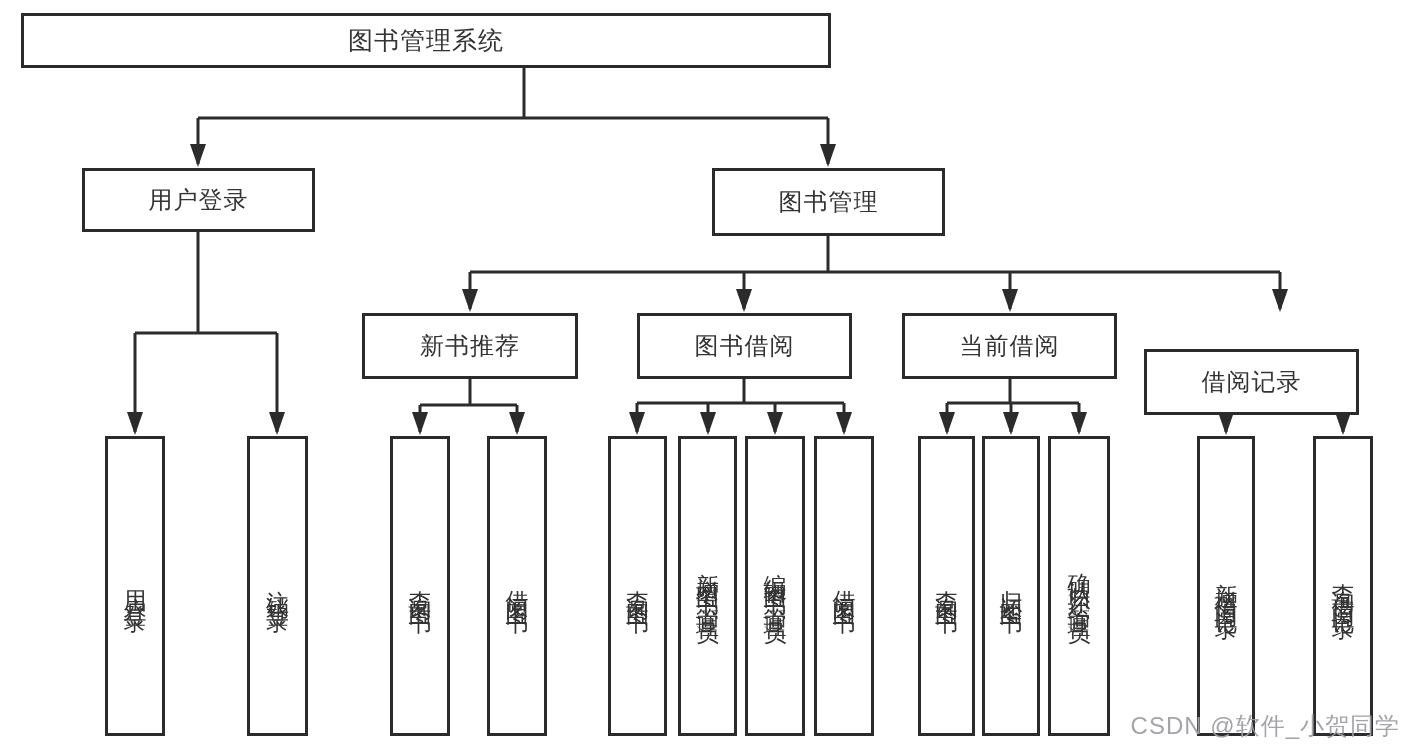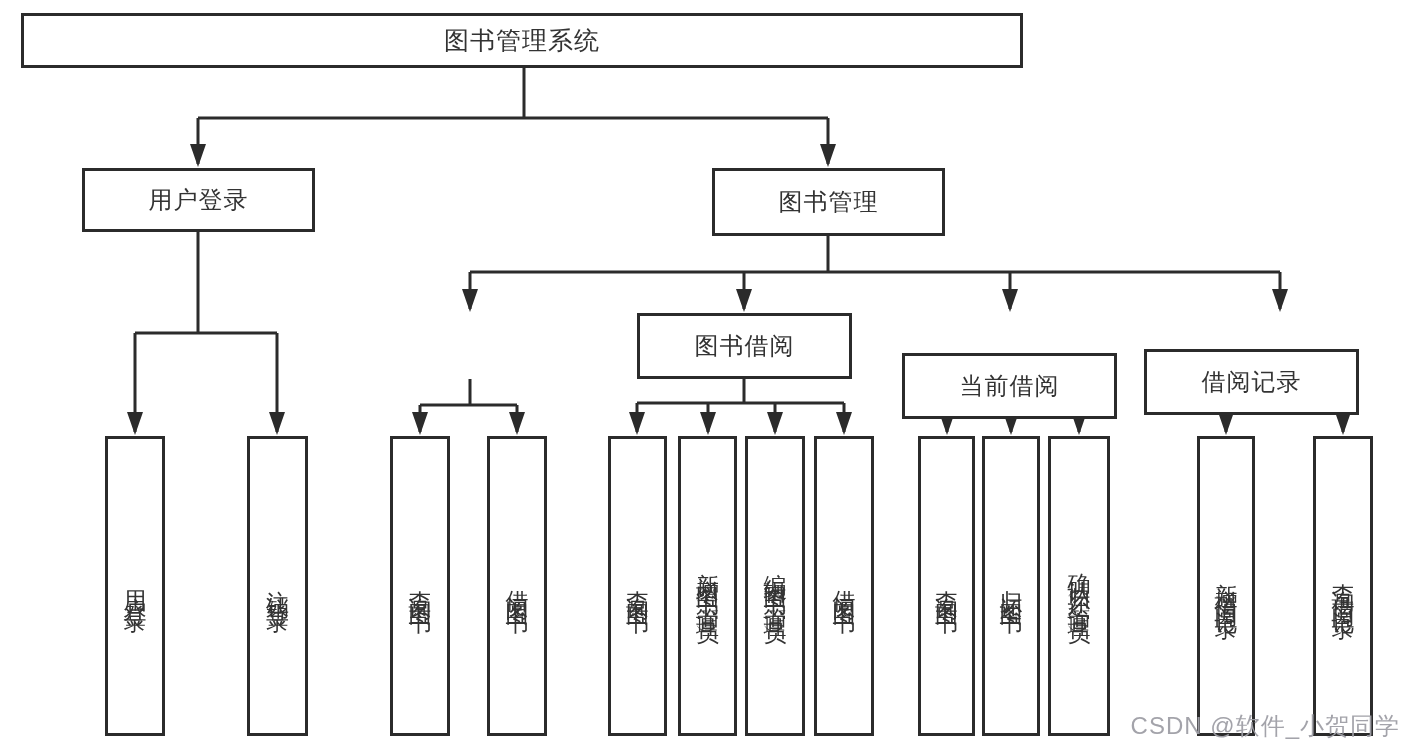--- a/index.html
+++ b/index.html
@@ -84,35 +84,38 @@
     <use href="#ah" x="708" y="435"></use>
     <use href="#ah" x="775" y="435"></use>
     <use href="#ah" x="844" y="435"></use>
     <use href="#ah" x="947" y="435"></use>
     <use href="#ah" x="1011" y="435"></use>
     <use href="#ah" x="1079" y="435"></use>
     <use href="#ah" x="1226" y="435"></use>
     <use href="#ah" x="1343" y="435"></use>
   </svg>
 
-  <div class="node root" style="left:21px; top:13px; width:1002px; height:55px;">
+  <div class="node root" style="left:21px; top:13px; width:810px; height:55px;">
     <span class="lbl">图书管理系统</span>
   </div>
 
   <div class="node" style="left:82px; top:168px; width:233px; height:64px;">
     <span class="lbl">用户登录</span>
   </div>
   <div class="node" style="left:712px; top:168px; width:233px; height:68px;">
     <span class="lbl">图书管理</span>
   </div>
 
+  <div class="node" style="left:362px; top:313px; width:216px; height:66px;">
+    <span class="lbl">新书推荐</span>
+  </div>
   <div class="node" style="left:637px; top:313px; width:215px; height:66px;justify-content:center;">
     <span class="lbl">图书借阅</span>
   </div>
-  <div class="node" style="left:902px; top:313px; width:215px; height:66px;margin-top:40px;">
+  <div class="node" style="left:902px; top:313px; width:215px; height:66px;">
     <span class="lbl">当前借阅</span>
   </div>
   <div class="node" style="left:1144px; top:313px; width:215px; height:66px;margin-top:36px;">
     <span class="lbl">借阅记录</span>
   </div>
 
   <div class="node leaf" style="left:105px; top:436px; width:60px; height:300px;">
     <span class="vlbl">用户登录</span>
   </div>
   <div class="node leaf" style="left:247px; top:436px; width:61px; height:300px;">

